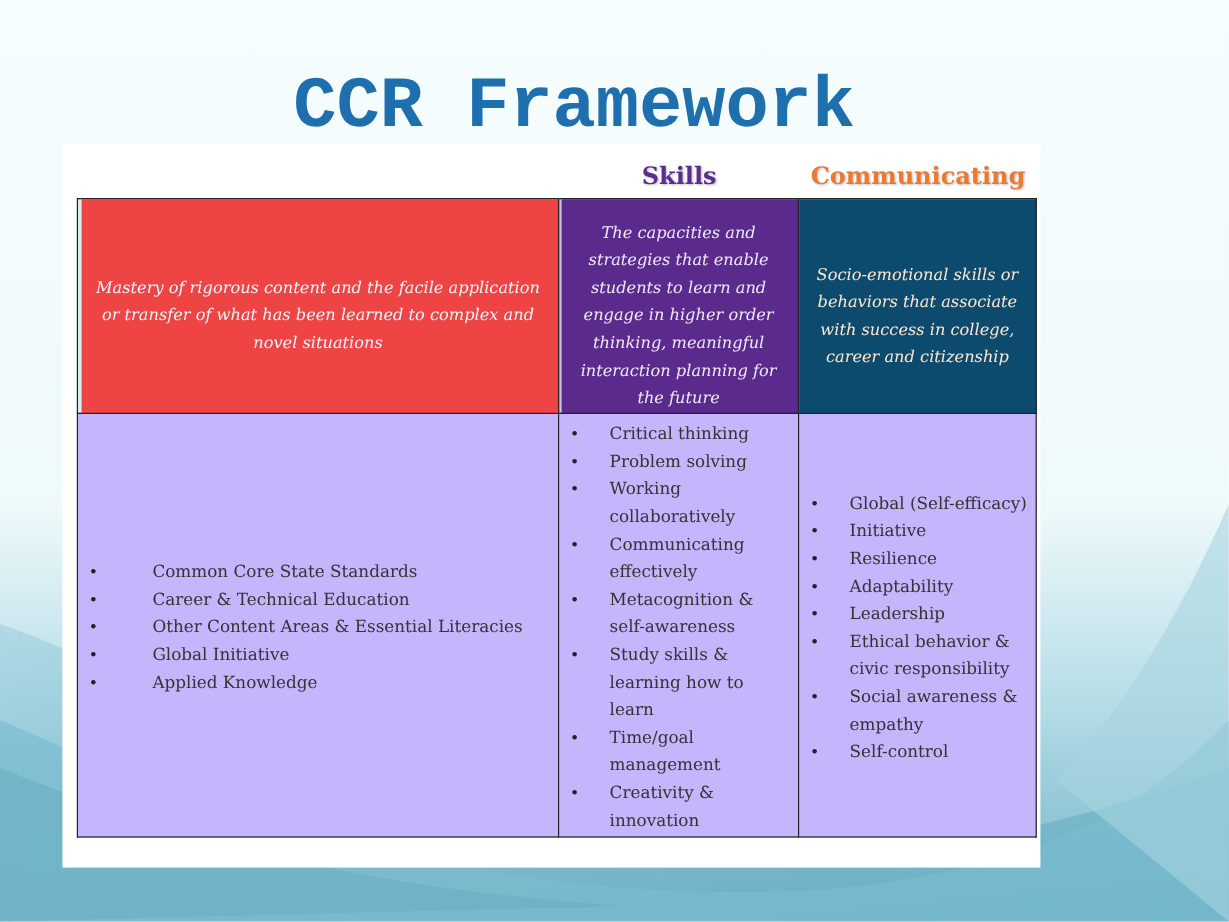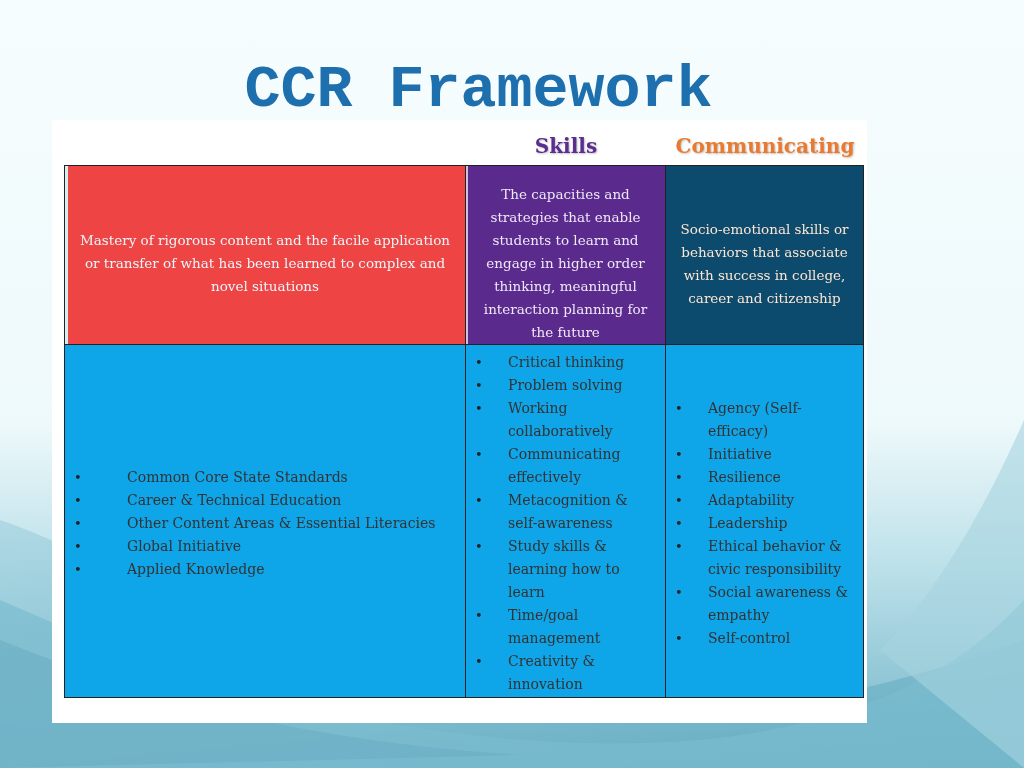--- a/index.html
+++ b/index.html
@@ -39,29 +39,29 @@
     }
     table.framework td {
       border: 1.5px solid #222;
       vertical-align: middle; padding: 0;
     }
     .desc-row td { height: 174px; text-align: center; }
     .desc-knowledge { background: #ef4444; width: 400px; box-shadow: inset 3px 0 0 #d8edf2; }
     .desc-skills { background: #5a2b8d; width: 199px; box-shadow: inset 2px 0 0 #cfc2e0; }
     .desc-dispositions { background: #0c4a6e; width: 197px; }
     .desc-text {
-      font-size: 13.5px; line-height: 23px;
+      font-style: italic; font-size: 13.5px; line-height: 23px;
       padding: 0 8px;
       margin-top: 17px;
     }
     .desc-knowledge .desc-text { color: #eaf6fa; padding: 0 10px; }
     .desc-skills .desc-text { color: #f0e8f8; }
     .desc-dispositions .desc-text { color: #fde6d2; }
 
-    .list-row td { background: #0ea5e9; vertical-align: top; height: 352px; }
+    .list-row td { background: #c4b5fd; vertical-align: top; height: 352px; }
     ul.items {
       list-style: none; margin: 0; padding: 5px 0 0 0;
       font-size: 14px; line-height: 23px; color: #333;
     }
     ul.items li { position: relative; padding-left: 42px; padding-right: 6px; }
     ul.items li::before {
       content: "\2022"; position: absolute; left: 9px; top: 0; font-size: 13px; color: #222;
     }
     .list-knowledge ul.items li { padding-left: 62px; }
   </style>
@@ -124,21 +124,21 @@
           <li>Working collaboratively</li>
           <li>Communicating effectively</li>
           <li>Metacognition &amp; self-awareness</li>
           <li>Study skills &amp; learning how to learn</li>
           <li>Time/goal management</li>
           <li>Creativity &amp; innovation</li>
         </ul>
       </td>
       <td class="list-dispositions">
         <ul class="items">
-          <li>Agency (Self-efficacy)</li>
+          <li>Global (Self-efficacy)</li>
           <li>Initiative</li>
           <li>Resilience</li>
           <li>Adaptability</li>
           <li>Leadership</li>
           <li>Ethical behavior &amp; civic responsibility</li>
           <li>Social awareness &amp; empathy</li>
           <li>Self-control</li>
         </ul>
       </td>
     </tr>

